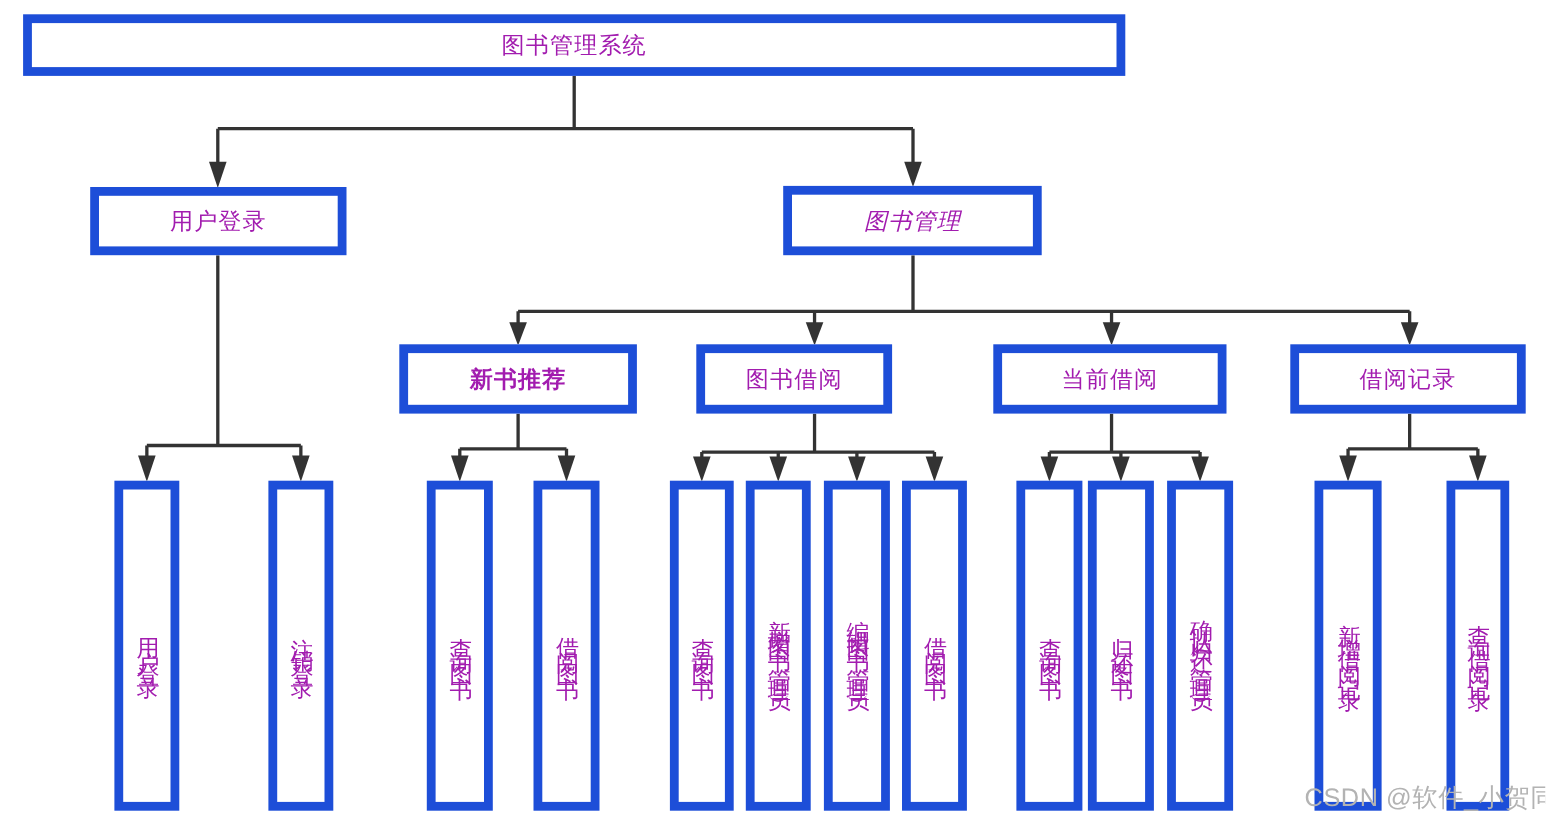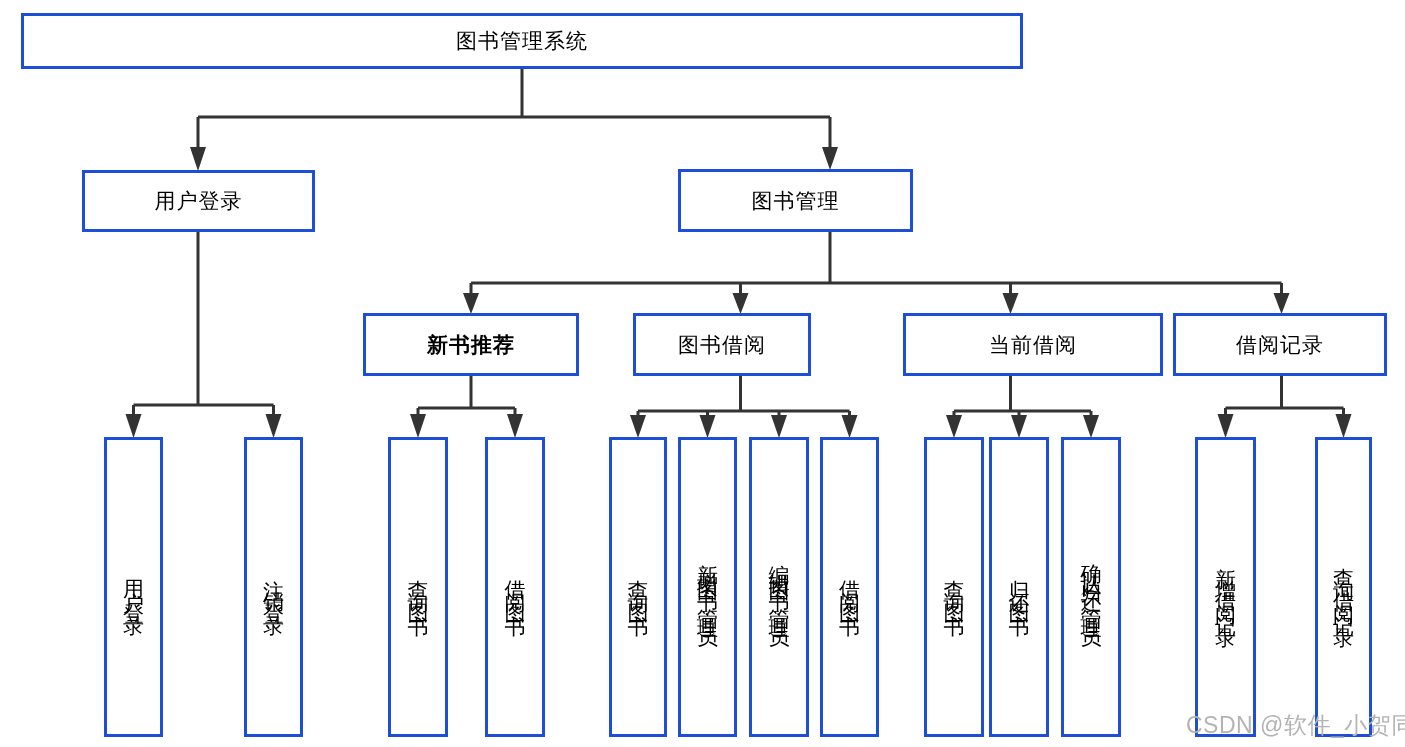--- a/index.html
+++ b/index.html
@@ -5,22 +5,22 @@
   html,body{margin:0;padding:0;background:#ffffff;}
   #canvas{
     position:relative;width:1405px;height:747px;background:#ffffff;overflow:hidden;
     font-family:"Liberation Sans","DejaVu Sans",sans-serif;
   }
   #connectors{position:absolute;left:0;top:0;width:1405px;height:747px;}
   .edge{stroke:#333333;stroke-width:3;fill:none;}
   .arrow{fill:#333333;stroke:none;}
   .node{
     position:absolute;box-sizing:border-box;background:#ffffff;
-    border:3px solid #1d4ed8;display:flex;align-items:center;justify-content:center;
-    color:#000000;z-index:2;
+    border:8px solid #1d4ed8;display:flex;align-items:center;justify-content:center;
+    color:#a21caf;z-index:2;
   }
   .hlabel{font-size:21px;letter-spacing:1px;white-space:nowrap;}
   .vtext .vlabel{
     writing-mode:vertical-rl;text-orientation:mixed;
     font-size:21px;line-height:1.15;letter-spacing:12px;white-space:nowrap;
   }
   .vtext.long .vlabel{letter-spacing:9px;}
   .watermark{
     position:absolute;left:1186px;top:710px;z-index:5;
     font-size:23px;color:#b3b3b3;letter-spacing:0.5px;white-space:nowrap;
@@ -67,31 +67,31 @@
     <polygon class="arrow" points="1335.5,414 1351.5,414 1343.5,438"></polygon>
   </svg>
 
   <div class="node" style="left:21px;top:13px;width:1002px;height:56px;">
     <span class="hlabel">图书管理系统</span>
   </div>
 
   <div class="node" style="left:82px;top:170px;width:233px;height:62px;">
     <span class="hlabel">用户登录</span>
   </div>
-  <div class="node" style="left:678px;top:169px;width:235px;height:63px;">
+  <div class="node" style="left:712px;top:169px;width:235px;height:63px;font-style:italic;">
     <span class="hlabel">图书管理</span>
   </div>
 
   <div class="node" style="left:363px;top:313px;width:216px;height:63px;font-weight:bold;">
     <span class="hlabel">新书推荐</span>
   </div>
   <div class="node" style="left:633px;top:313px;width:178px;height:63px;">
     <span class="hlabel">图书借阅</span>
   </div>
-  <div class="node" style="left:903px;top:313px;width:260px;height:63px;">
+  <div class="node" style="left:903px;top:313px;width:212px;height:63px;">
     <span class="hlabel">当前借阅</span>
   </div>
   <div class="node" style="left:1173px;top:313px;width:214px;height:63px;">
     <span class="hlabel">借阅记录</span>
   </div>
 
   <div class="node vtext" style="left:104px;top:437px;width:59px;height:300px;">
     <span class="vlabel">用户登录</span>
   </div>
   <div class="node vtext" style="left:244px;top:437px;width:59px;height:300px;">

